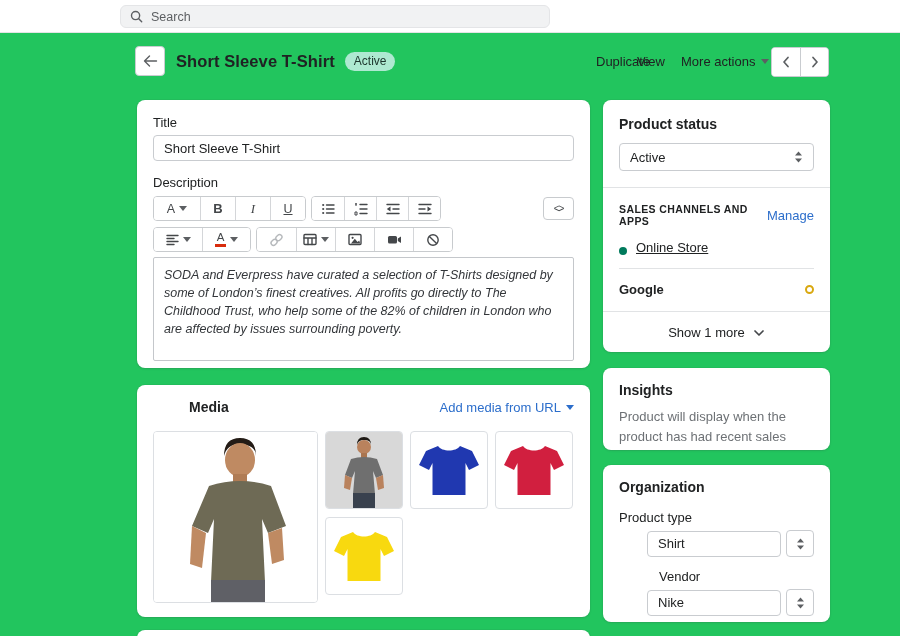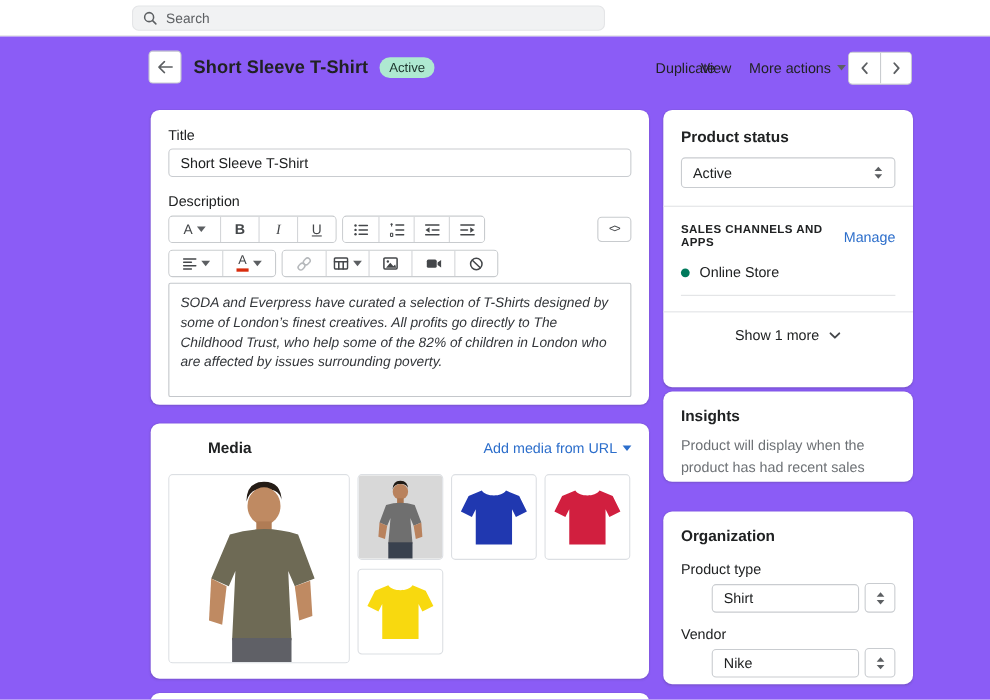--- a/index.html
+++ b/index.html
@@ -1,18 +1,18 @@
 <!DOCTYPE html>
 <html><head>
 <meta charset="utf-8">
 <style>
   * { margin:0; padding:0; box-sizing:border-box; }
   html,body { width:900px; height:636px; }
   body { font-family:"Liberation Sans", sans-serif; color:#202223; background:#f6f6f7; }
-  .screen { position:relative; width:900px; height:636px; overflow:hidden; background:#8b5cf6; }
+  .screen { position:relative; width:900px; height:636px; overflow:hidden; background:#22c55e; }
 
   
   .topbar { position:absolute; left:0; top:0; width:900px; height:33px; background:#fff; border-bottom:1px solid #e3e4e5; }
   .search-box { position:absolute; left:120px; top:5px; width:430px; height:23px; background:#f1f2f3; border:1px solid #e4e5e7; border-radius:6px; display:flex; align-items:center; gap:8px; padding:0 9px; cursor:text; }
   .search-box span { font-size:12.5px; color:#5c5f62; }
 
   
   .back-btn { position:absolute; left:135px; top:46px; width:30px; height:30px; background:#fff; border:1px solid #c9ccd0; border-radius:4px; display:flex; align-items:center; justify-content:center; font-size:15px; color:#5c5f62; cursor:pointer; }
   .title-wrap { position:absolute; left:176px; top:48px; height:27px; display:flex; align-items:center; gap:10px; }
   .page-title { font-size:16.5px; font-weight:700; color:#202223; letter-spacing:.1px; }
@@ -23,21 +23,21 @@
   .caret-down { width:0; height:0; border-left:4px solid transparent; border-right:4px solid transparent; border-top:5px solid #5c5f62; display:inline-block; }
   .pager { position:absolute; left:771px; top:47px; display:flex; border:1px solid #c9ccd0; border-radius:4px; background:#fff; overflow:hidden; }
   .pager-btn { width:28px; height:28px; display:flex; align-items:center; justify-content:center; cursor:pointer; background:#fff; }
   .pager-btn + .pager-btn { border-left:1px solid #c9ccd0; }
 
   
   .card { position:absolute; background:#fff; border-radius:8px; box-shadow:0 0 0 1px rgba(63,63,68,.05), 0 1px 2px rgba(63,63,68,.15); }
   .card-main { left:137px; top:100px; width:453px; height:268px; padding:15px 16px; }
   .card-media { left:137px; top:385px; width:453px; height:232px; padding:14px 16px; }
   .card-status { left:603px; top:100px; width:227px; height:252px; }
-  .card-insights { left:603px; top:356px; width:227px; height:82px; padding:14px 16px; }
+  .card-insights { left:603px; top:368px; width:227px; height:82px; padding:14px 16px; }
   .card-org { left:603px; top:465px; width:227px; height:157px; padding:14px 16px; }
   .card-partial { left:137px; top:630px; width:453px; height:24px; }
 
   .field-label { font-size:13px; color:#202223; margin-bottom:5px; }
   .text-input { width:100%; height:26px; border:1px solid #c9ccd0; border-radius:4px; font-size:13px; font-family:"Liberation Sans",sans-serif; color:#202223; padding:0 10px; background:#fff; }
 
   
   .tb-row { display:flex; align-items:center; gap:5px; margin-top:6px; }
   .tb-group { display:flex; border:1px solid #c8cbce; border-radius:4px; background:#fff; overflow:hidden; }
   .tb-btn { height:23px; display:flex; align-items:center; justify-content:center; gap:4px; cursor:pointer; background:#fff; color:#44474a; font-size:12px; }
@@ -66,37 +66,37 @@
   .add-box { border:1px dashed #b3b9bf; border-radius:4px; display:flex; flex-direction:column; align-items:center; justify-content:center; text-align:center; cursor:pointer; padding:4px; }
   .add-box .link-blue { font-size:12px; }
   .drop-hint { font-size:10.5px; color:#6d7175; line-height:1.35; margin-top:3px; }
 
   
   .cs-top { padding:16px 16px 16px; }
   .select { margin-top:11px; height:28px; border:1px solid #c9ccd0; border-radius:4px; display:flex; align-items:center; justify-content:space-between; padding:0 10px; font-size:13px; cursor:pointer; background:#fff; }
   .cs-channels { border-top:1px solid #e1e3e5; padding:15px 16px 14px; }
   .sc-head-row { display:flex; align-items:center; justify-content:space-between; }
   .sc-heading { font-size:10.5px; font-weight:700; letter-spacing:.4px; color:#202223; }
-  .channel-row { display:flex; align-items:center; gap:9px; margin-top:13px; font-size:13px; }
+  .channel-row { display:flex; align-items:flex-end; gap:9px; margin-top:13px; font-size:13px;text-decoration:underline; }
   .dot-green { width:8px; height:8px; border-radius:50%; background:#007a5c; }
   .inner-divider { border-top:1px solid #e1e3e5; margin:13px 0 0; }
   .channel-bold { display:flex; align-items:center; justify-content:space-between; margin-top:13px; }
   .channel-bold span { font-size:13px; font-weight:700; }
   .ring-yellow { width:9px; height:9px; border-radius:50%; border:2px solid #d9a810; }
   .cs-showmore { border-top:1px solid #e1e3e5; height:42px; display:flex; align-items:center; justify-content:center; gap:8px; font-size:13px; cursor:pointer; }
 
   
   .insights-body { margin-top:9px; font-size:13px; color:#6d7175; line-height:1.5; }
 
   
   .org-h { margin-bottom:15px; }
   .field-row { display:flex; gap:5px; align-items:center;padding-left:28px; }
   .field-row .text-input { flex:1; min-width:0; }
   .stepper-btn { width:28px; height:27px; border:1px solid #c9ccd0; border-radius:4px; background:#fff; display:flex; align-items:center; justify-content:center; cursor:pointer; flex:0 0 auto; }
-  .mt12 { margin-top:12px; }
+  .mt12 { margin-top:12px;margin-left:40px; }
 
   svg { display:block; }
   .icon-stroke { stroke:#44474a; stroke-width:1.4; fill:none; stroke-linecap:round; stroke-linejoin:round; }
   .icon-fill { fill:#44474a; }
   .icon-disabled { stroke:#b6b9bc; }
 </style>
 </head>
 <body>
 
 <div class="screen">
@@ -311,20 +311,24 @@
     <div class="cs-channels">
       <div class="sc-head-row">
         <span class="sc-heading">SALES CHANNELS AND APPS</span>
         <span class="link-blue">Manage</span>
       </div>
       <div class="channel-row">
         <span class="dot-green"></span>
         <span>Online Store</span>
       </div>
       <div class="inner-divider"></div>
+      <div class="channel-bold">
+        <span>Google</span>
+        <span class="ring-yellow"></span>
+      </div>
     </div>
     <div class="cs-showmore">
       <span>Show 1 more</span>
       <svg width="12" height="8" viewBox="0 0 12 8">
         <path d="M2 2 L6 6 L10 2" class="icon-stroke" style="stroke:#44474a;stroke-width:1.7"></path>
       </svg>
     </div>
   </div>
 
   <div class="card card-insights">

